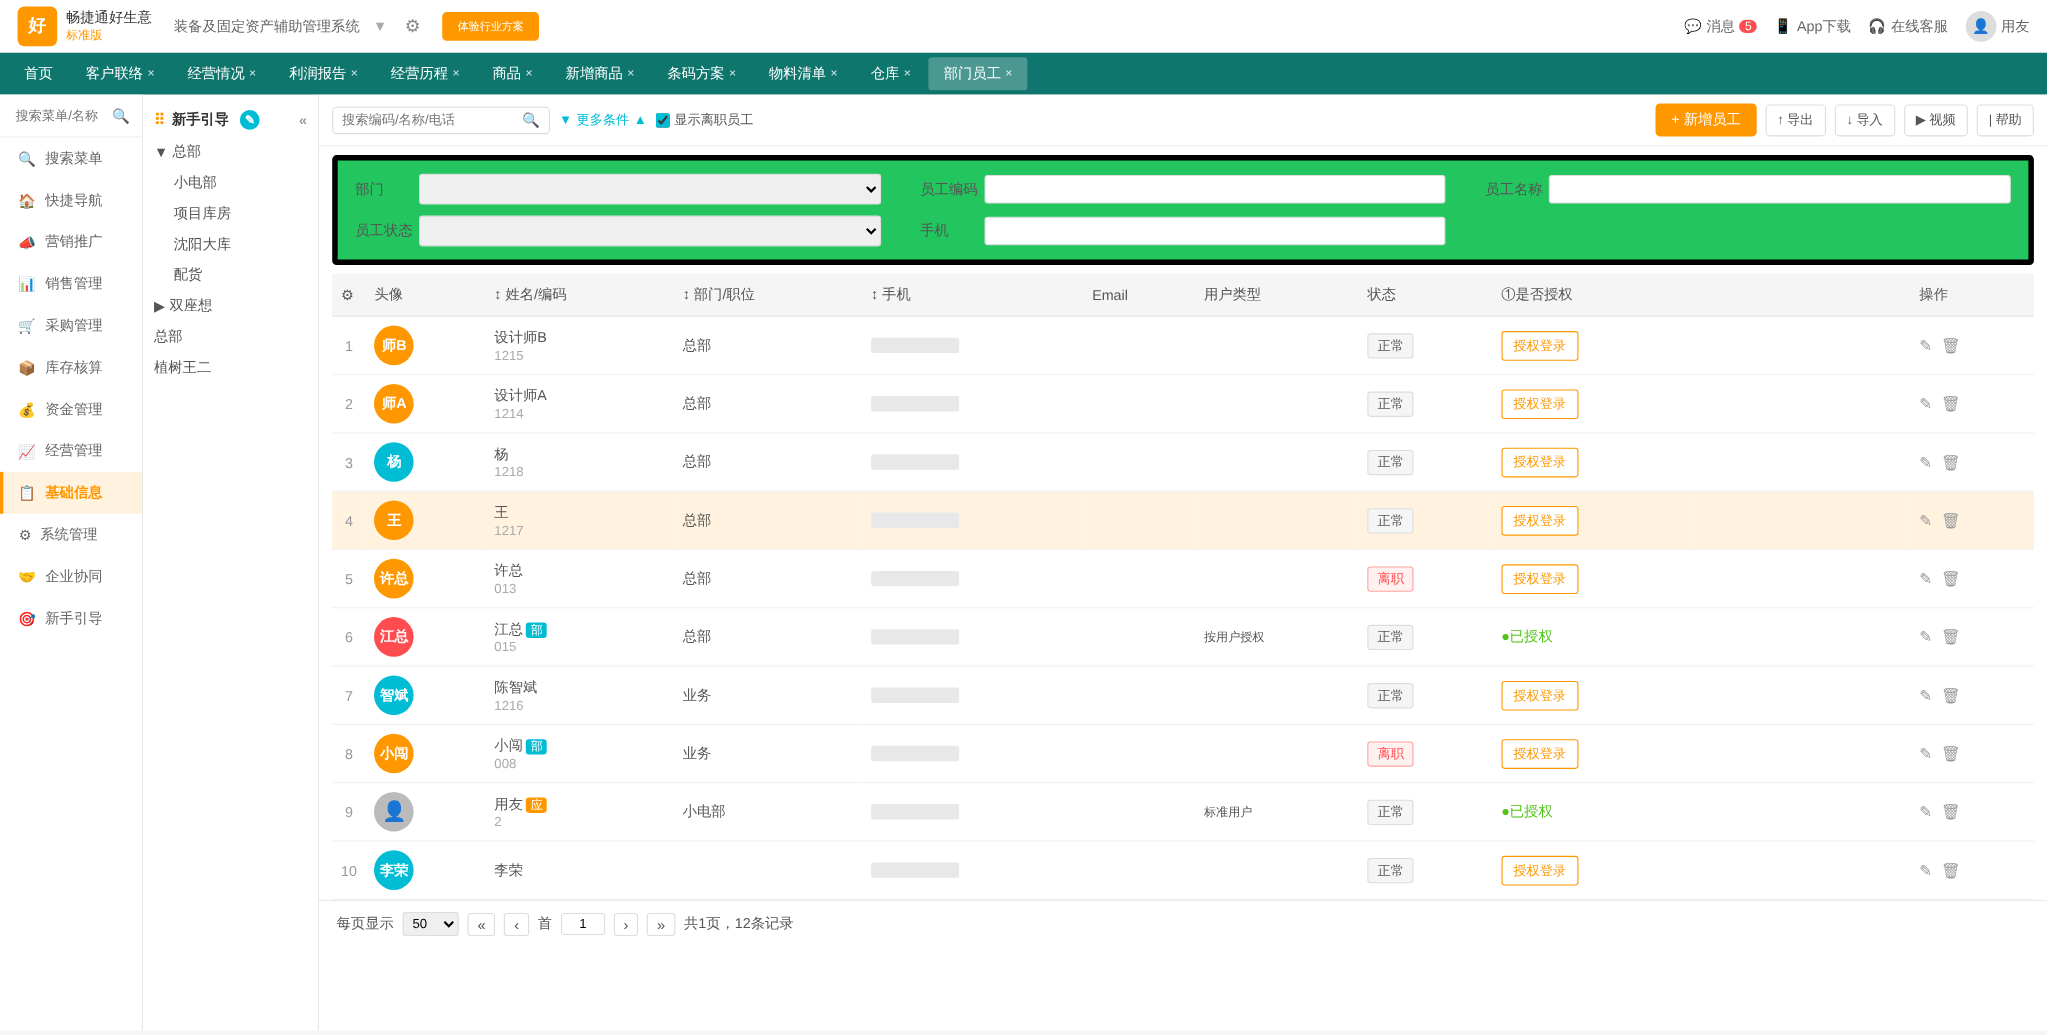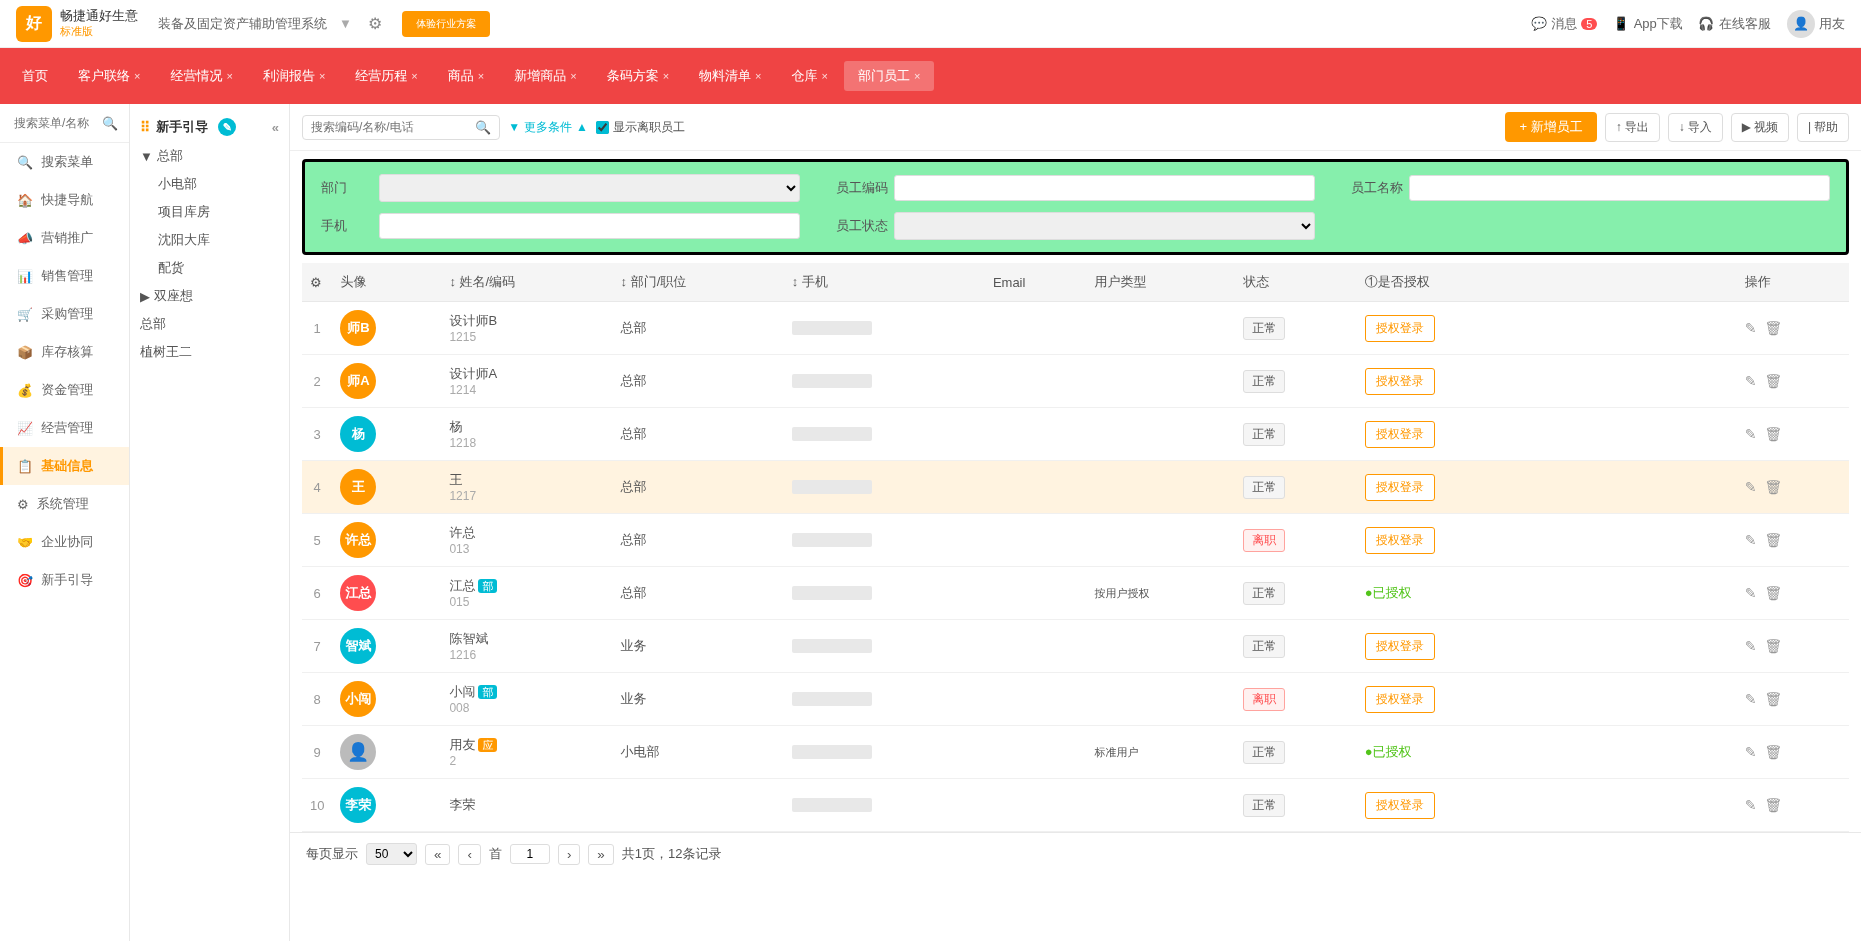--- a/index.html
+++ b/index.html
@@ -19,24 +19,24 @@
     .logo-icon { width: 36px; height: 36px; background: #ff9800; border-radius: 6px; display: flex; align-items: center; justify-content: center; color: #fff; font-size: 16px; font-weight: bold; }
     .logo-text { font-size: 13px; color: #333; line-height: 1.3; }
     .logo-sub { font-size: 11px; color: #ff9800; }
     .header-right { display: flex; align-items: center; gap: 16px; font-size: 13px; color: #666; }
     .header-right-item { display: flex; align-items: center; gap: 4px; cursor: pointer; }
     .badge { background: #ff4d4f; color: #fff; border-radius: 10px; padding: 0 5px; font-size: 11px; min-width: 16px; text-align: center; }
     .trial-btn { background: #ff9800; color: #fff; border: none; border-radius: 4px; padding: 6px 14px; cursor: pointer; font-size: 10px; }
 
     
     .nav-tabs {
-      background: #ef4444;
-      display: flex;
-      align-items: center;
-      height: 56px;
+      background: #0f766e;
+      display: flex;
+      align-items: center;
+      height: 38px;
       padding: 0 8px;
       gap: 2px;
       overflow-x: auto;
     }
     .nav-tab {
       padding: 6px 14px;
       color: #fff;
       cursor: pointer;
       border-radius: 3px;
       font-size: 13px;
@@ -121,22 +121,22 @@
     .search-input-wrap { display: flex; align-items: center; border: 1px solid #ddd; border-radius: 4px; padding: 4px 8px; gap: 4px; }
     .search-input-wrap input { border: none; outline: none; font-size: 12px; width: 160px; }
     .filter-btn { display: flex; align-items: center; gap: 4px; cursor: pointer; color: #00bcd4; font-size: 12px; border: none; background: none; }
     .checkbox-label { display: flex; align-items: center; gap: 4px; font-size: 12px; color: #555; cursor: pointer; }
     .checkbox-label input[type=checkbox] { accent-color: #00bcd4; }
     .btn-add { background: #ff9800; color: #fff; border: none; border-radius: 4px; padding: 6px 14px; cursor: pointer; font-size: 13px; margin-left: auto; }
     .btn-export, .btn-import { background: #fff; color: #555; border: 1px solid #ddd; border-radius: 4px; padding: 5px 10px; cursor: pointer; font-size: 12px; display: flex; align-items: center; gap: 3px; }
 
     
     .filter-form {
-      background: #86efac;
-      border: 3px solid #000000;
+      background: #22c55e;
+      border: 5px solid #000000;
       border-radius: 4px;
       margin: 8px 12px;
       padding: 12px 16px;
       display: grid;
       grid-template-columns: 1fr 1fr 1fr;
       gap: 10px 36px;
       align-items: center;
     }
     .filter-row { display: flex; align-items: center; gap: 8px; }
     .filter-label { font-size: 13px; color: #555; white-space: nowrap; min-width: 50px; }
@@ -434,28 +434,28 @@
         </div>
         <div class="filter-row">
           <span class="filter-label">员工编码</span>
           <input type="text" class="filter-input" style="">
         </div>
         <div class="filter-row">
           <span class="filter-label">员工名称</span>
           <input type="text" class="filter-input" style="">
         </div>
         <div class="filter-row">
-          <span class="filter-label">手机</span>
-          <input type="text" class="filter-input" style="">
-        </div>
-        <div class="filter-row">
           <span class="filter-label">员工状态</span>
           <select class="filter-select">
             <option></option>
           </select>
+        </div>
+        <div class="filter-row">
+          <span class="filter-label">手机</span>
+          <input type="text" class="filter-input" style="">
         </div>
       </div>
 
       <div style="padding:0 12px;">
         <table class="data-table">
           <thead>
             <tr>
               <th style="width:30px;">⚙</th>
               <th>头像</th>
               <th>↕ 姓名/编码</th>

